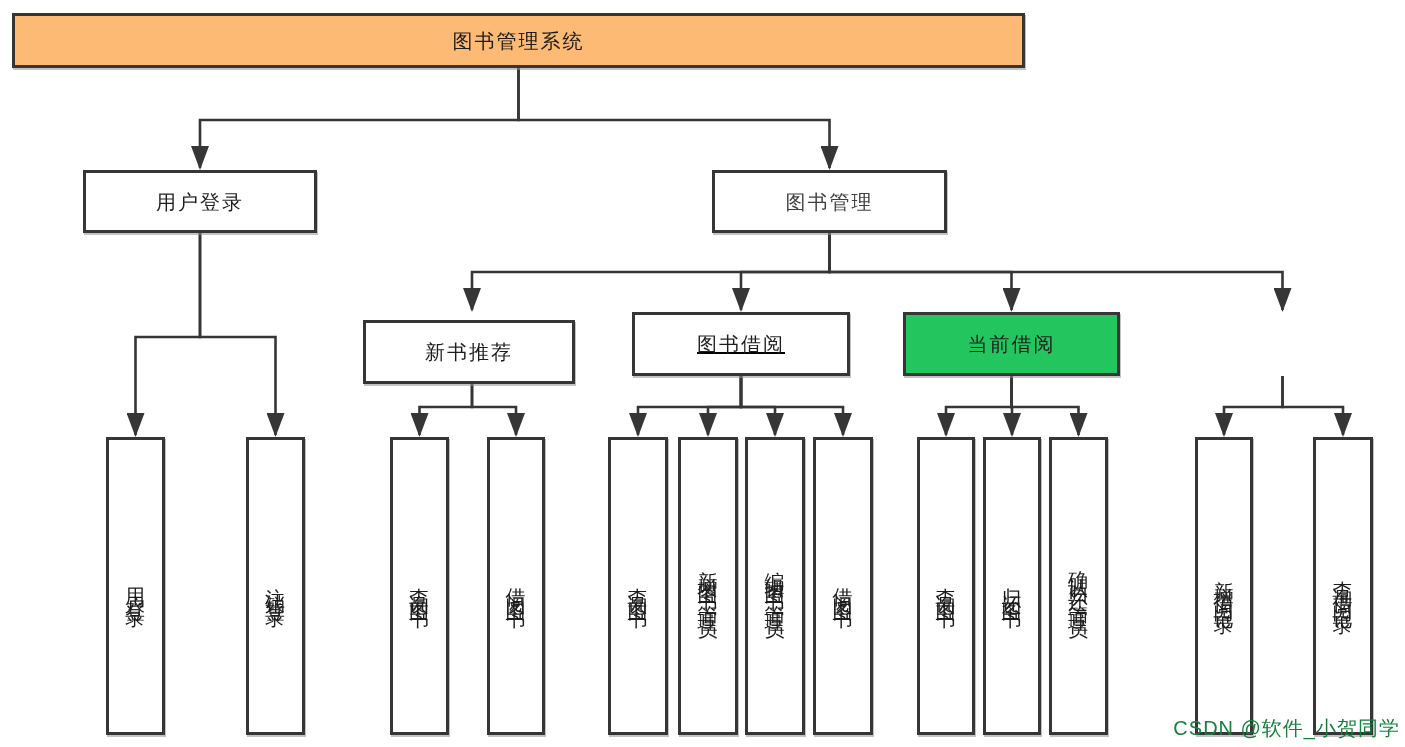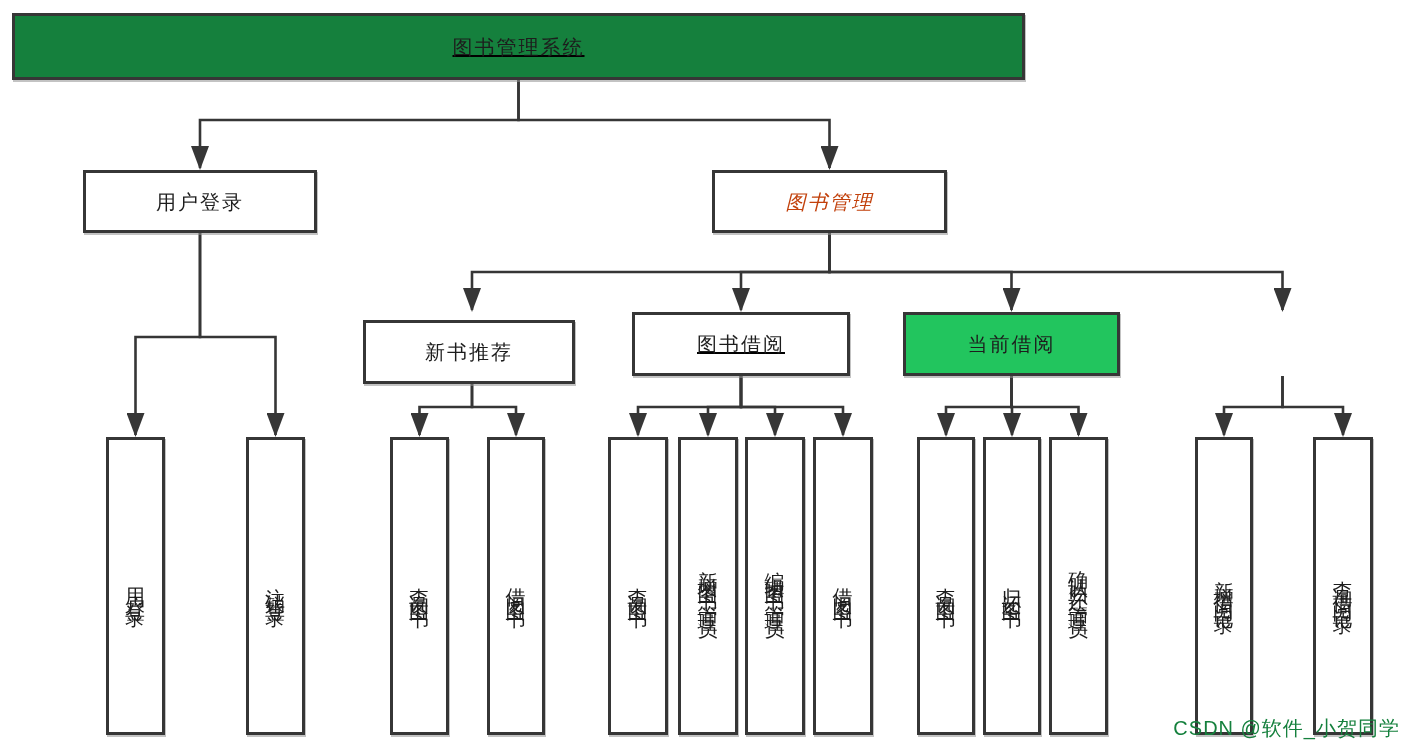--- a/index.html
+++ b/index.html
@@ -96,28 +96,28 @@
         <path d="M 741 376 L 741 407 L 843 407 L 843 435" stroke="#363636" marker-end="url(#arrowhead)"></path>
         <path d="M 1011.5 376 L 1011.5 407 L 946 407 L 946 435" stroke="#363636" marker-end="url(#arrowhead)"></path>
         <path d="M 1011.5 376 L 1011.5 407 L 1012 407 L 1012 435" stroke="#363636" marker-end="url(#arrowhead)"></path>
         <path d="M 1011.5 376 L 1011.5 407 L 1078.5 407 L 1078.5 435" stroke="#363636" marker-end="url(#arrowhead)"></path>
         <path d="M 1282.5 376 L 1282.5 407 L 1224 407 L 1224 435" stroke="#363636" marker-end="url(#arrowhead)"></path>
         <path d="M 1282.5 376 L 1282.5 407 L 1343 407 L 1343 435" stroke="#363636" marker-end="url(#arrowhead)"></path>
       </g>
   </svg>
 
   <div id="nodes-layer">
-      <div class="node" style="left: 12px; top: 13px; width: 1013px; height: 67px; border-color: rgb(54, 54, 54); background: #15803d; text-decoration: underline;">
+      <div class="node" style="left: 12px; top: 13px; width: 1013px; height: 55px; border-color: rgb(54, 54, 54); background: #fdba74;">
         <span class="lbl" style="color: rgb(29, 29, 29);">图书管理系统</span>
       </div>
       <div class="node" style="left: 83px; top: 170px; width: 234px; height: 63px; border-color: rgb(54, 54, 54); background: rgb(255, 255, 255);">
         <span class="lbl" style="color: rgb(29, 29, 29);">用户登录</span>
       </div>
       <div class="node" style="left: 712px; top: 170px; width: 235px; height: 63px; border-color: rgb(54, 54, 54); background: rgb(255, 255, 255);">
-        <span class="lbl" style="color: #c2410c; font-style: italic;">图书管理</span>
+        <span class="lbl" style="color: #404040;">图书管理</span>
       </div>
       <div class="node" style="left: 363px; top: 320px; width: 212px; height: 64px; border-color: rgb(54, 54, 54); background: rgb(255, 255, 255);">
         <span class="lbl" style="color: rgb(29, 29, 29);">新书推荐</span>
       </div>
       <div class="node" style="left: 632px; top: 312px; width: 218px; height: 64px; border-color: rgb(54, 54, 54); background: rgb(255, 255, 255); text-decoration: underline;">
         <span class="lbl" style="color: rgb(29, 29, 29);">图书借阅</span>
       </div>
       <div class="node" style="left: 903px; top: 312px; width: 217px; height: 64px; border-color: rgb(54, 54, 54); background: #22c55e;">
         <span class="lbl" style="color: rgb(29, 29, 29);">当前借阅</span>
       </div>

